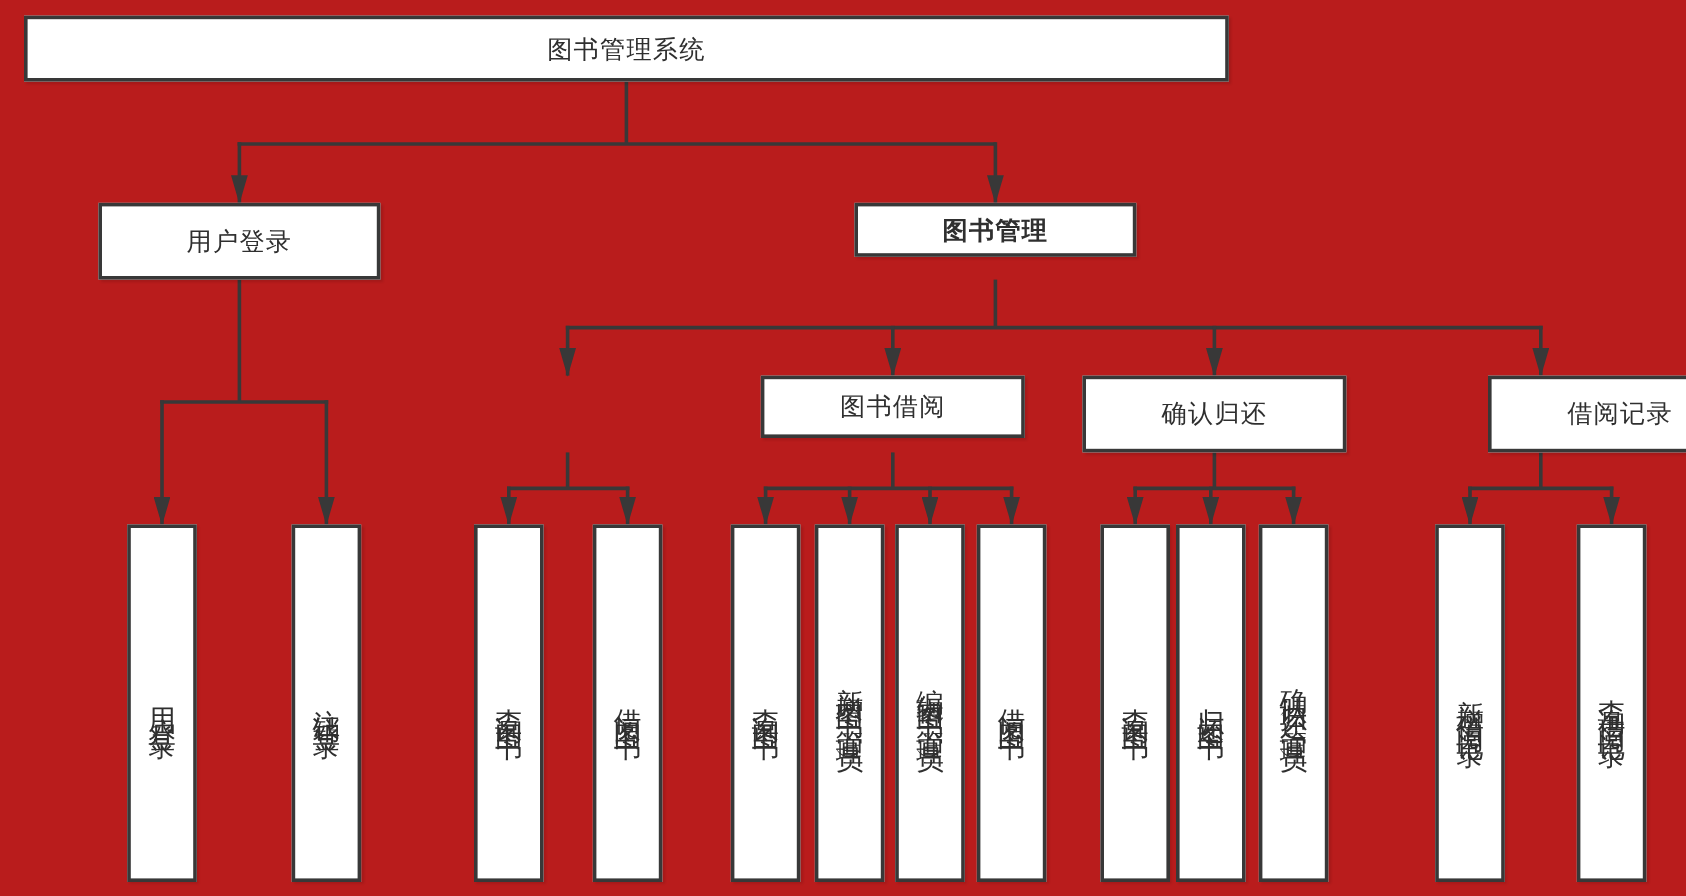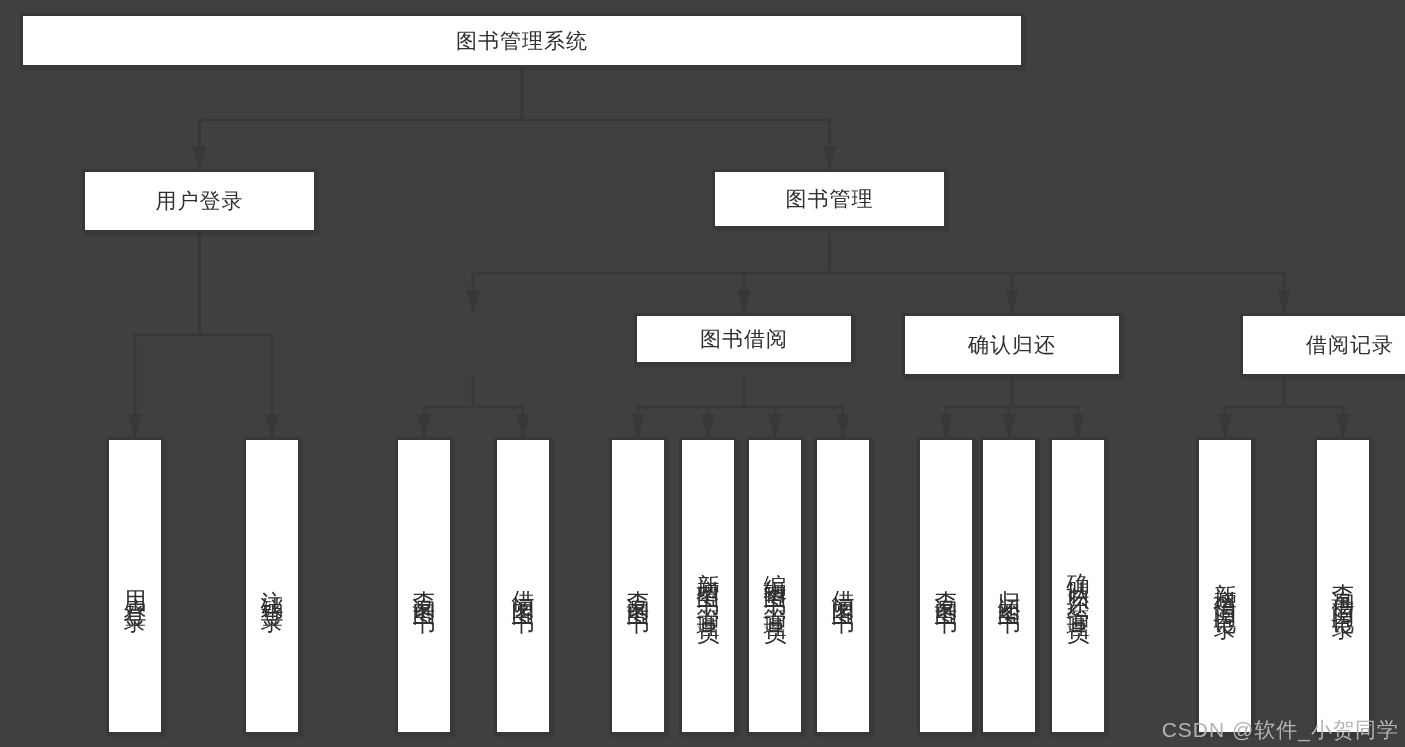--- a/index.html
+++ b/index.html
@@ -5,21 +5,21 @@
   html, body {
     margin: 0;
     padding: 0;
     background: #ffffff;
     font-family: "Liberation Sans", "DejaVu Sans", sans-serif;
   }
   .canvas {
     position: relative;
     width: 1405px;
     height: 747px;
-    background: #404040;
+    background: #b91c1c;
     overflow: hidden;
   }
   .connectors {
     position: absolute;
     left: 0; top: 0;
     width: 1405px; height: 747px;
     pointer-events: none;
   }
   .hbox {
     position: absolute;
@@ -124,21 +124,21 @@
     </g>
   </svg>
 
   <div class="hbox" style="left:20px; top:13px; width:1004px; height:55px;">
     <span>图书管理系统</span>
   </div>
 
   <div class="hbox" style="left:82px; top:169px; width:235px; height:64px;">
     <span>用户登录</span>
   </div>
-  <div class="hbox" style="left:712px; top:169px; width:235px; height:60px;">
+  <div class="hbox" style="left:712px; top:169px; width:235px; height:45px;font-weight:bold;">
     <span>图书管理</span>
   </div>
 
   <div class="hbox" style="left:634px; top:313px; width:220px; height:52px;">
     <span>图书借阅</span>
   </div>
   <div class="hbox" style="left:902px; top:313px; width:220px; height:64px;">
     <span>确认归还</span>
   </div>
   <div class="hbox" style="left:1240px; top:313px; width:220px; height:64px;">
@@ -182,15 +182,14 @@
     <span>确认归还（管理员）</span>
   </div>
 
   <div class="vbox" style="left:1196px;">
     <span>新增借阅记录</span>
   </div>
   <div class="vbox" style="left:1314px;">
     <span>查询借阅记录</span>
   </div>
 
-  <div class="watermark">CSDN @软件_小贺同学</div>
 
 </div>
 
 </body></html>

